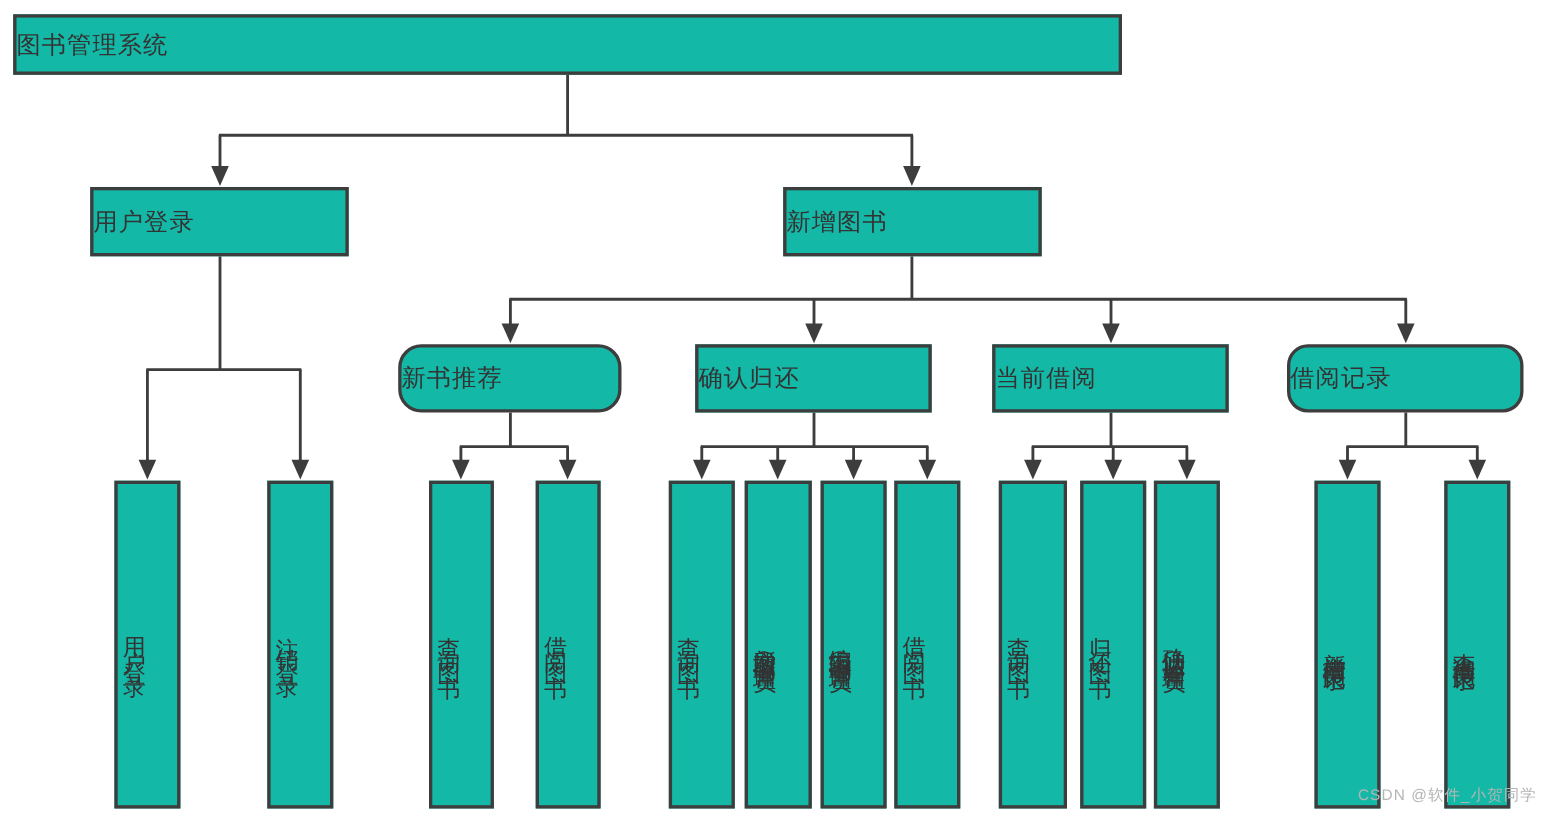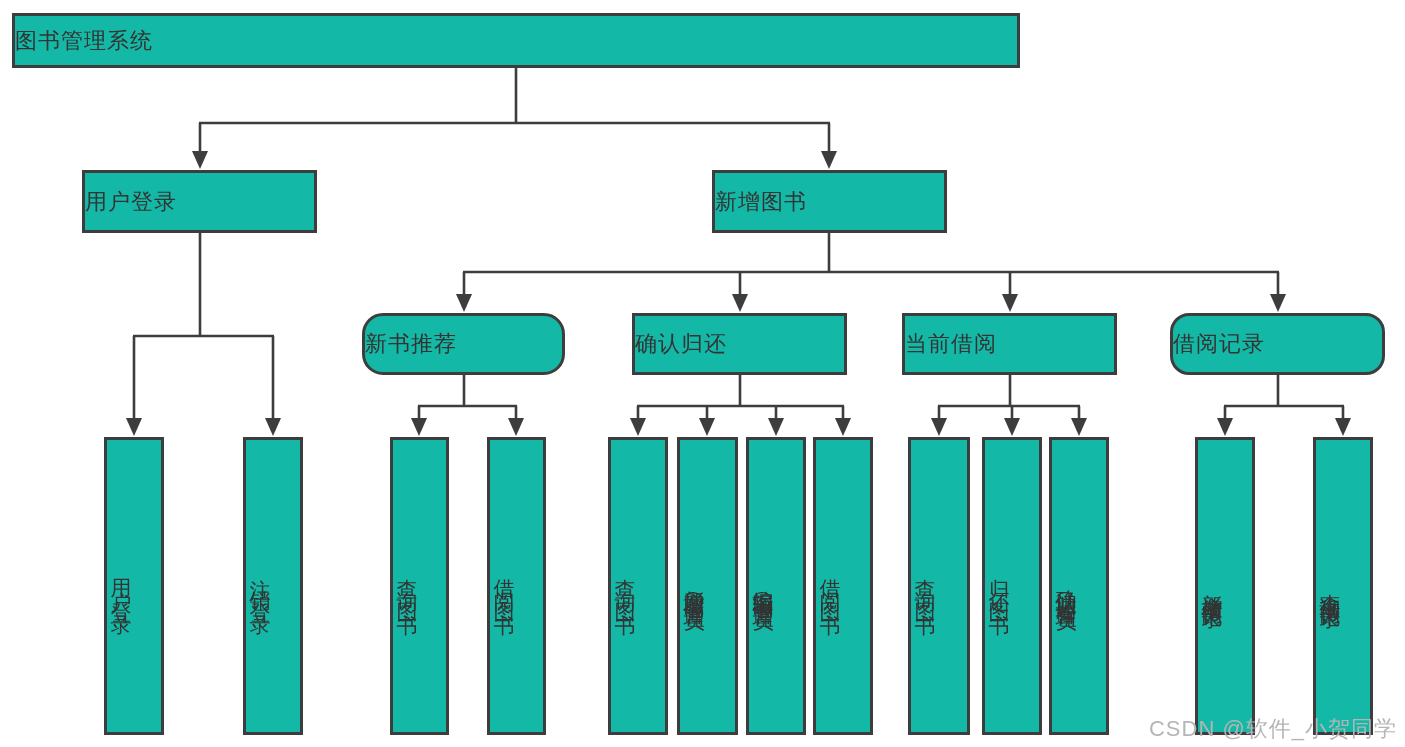--- a/index.html
+++ b/index.html
@@ -29,21 +29,21 @@
     writing-mode:vertical-rl;
     text-orientation:mixed;
     white-space:nowrap;
     font-size:21px;
   }
   .vgap-wide{letter-spacing:12px;}
   .vgap-narrow{letter-spacing:3px;}
   #watermark{
     position:absolute;
     right:8px;top:714px;
-    font-size:22px;
+    font-size:14px;
     color:#b5b5b5;
     letter-spacing:1px;
     z-index:5;
   }
 </style>
 </head>
 <body>
 
 <div id="canvas">
 

